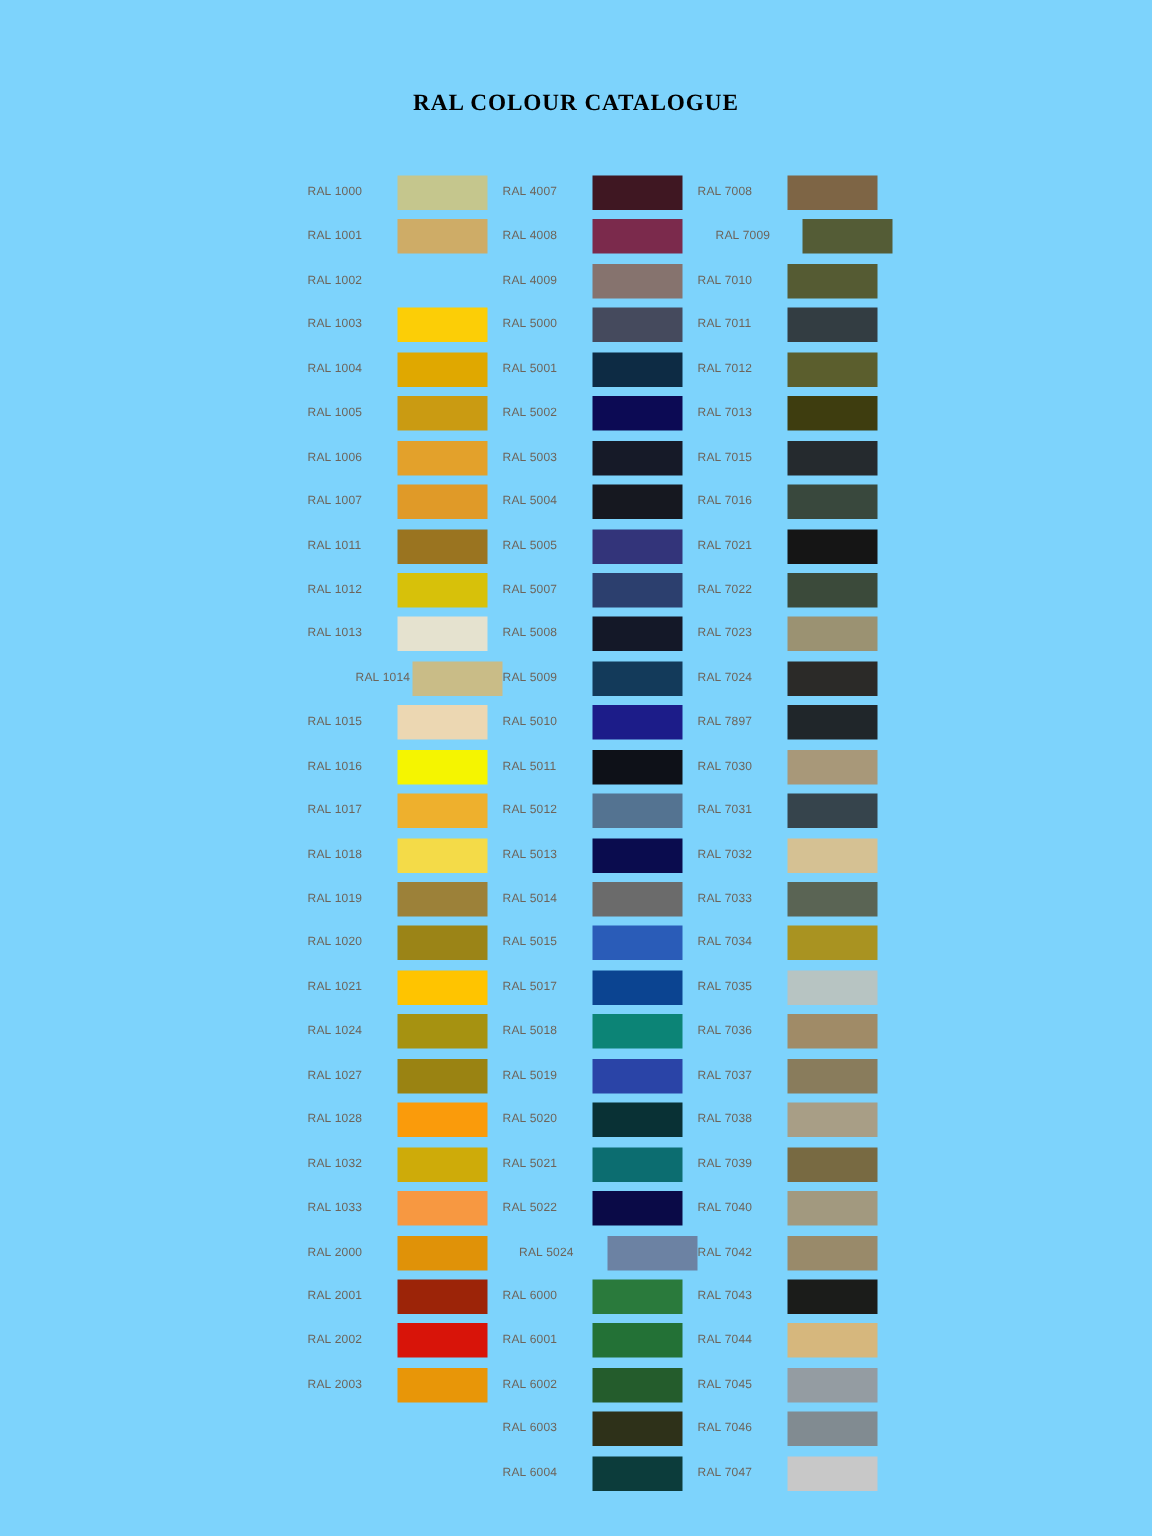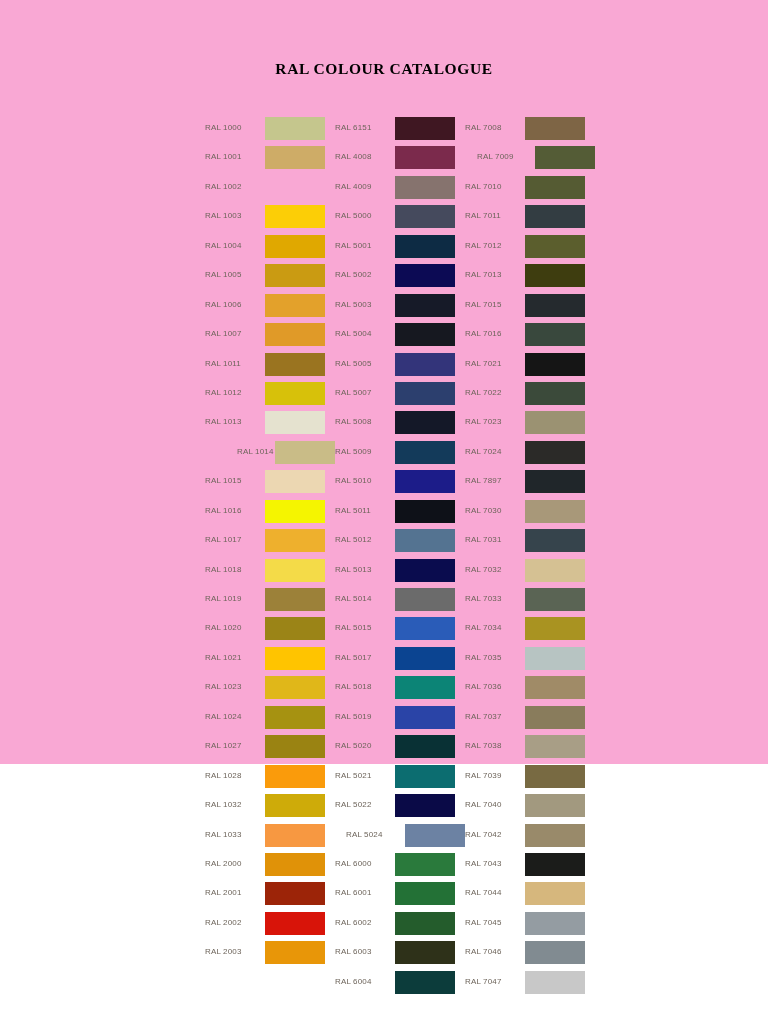--- a/index.html
+++ b/index.html
@@ -11,22 +11,22 @@
     width: 768px;
     height: 1024px;
     position: relative;
     font-family: "Liberation Sans", sans-serif;
     overflow: hidden;
   }
   .page {
     position: absolute;
     left: 0; top: 0;
     width: 768px;
-    height: 764px;
-    background: #f9a8d4;
+    height: 1024px;
+    background: #7dd3fc;
   }
   .title {
     position: absolute;
     left: 0;
     top: 60px;
     width: 768px;
     text-align: center;
     font-family: "Liberation Serif", serif;
     font-weight: bold;
     font-size: 15.5px;
@@ -148,24 +148,20 @@
         </div>
         <div class="row">
           <div class="ral-label" style="color: rgb(109, 100, 90);">RAL 1020</div>
           <div class="swatch" style="background-color: rgb(155, 132, 23);"></div>
         </div>
         <div class="row">
           <div class="ral-label" style="color: rgb(109, 100, 90);">RAL 1021</div>
           <div class="swatch" style="background-color: rgb(255, 196, 0);"></div>
         </div>
         <div class="row">
-          <div class="ral-label" style="color: rgb(109, 100, 90);">RAL 1023</div>
-          <div class="swatch" style="background-color: rgb(224, 183, 25);"></div>
-        </div>
-        <div class="row">
           <div class="ral-label" style="color: rgb(109, 100, 90);">RAL 1024</div>
           <div class="swatch" style="background-color: rgb(166, 146, 17);"></div>
         </div>
         <div class="row">
           <div class="ral-label" style="color: rgb(109, 100, 90);">RAL 1027</div>
           <div class="swatch" style="background-color: rgb(154, 131, 18);"></div>
         </div>
         <div class="row">
           <div class="ral-label" style="color: rgb(109, 100, 90);">RAL 1028</div>
           <div class="swatch" style="background-color: rgb(250, 155, 11);"></div>
@@ -190,21 +186,21 @@
           <div class="ral-label" style="color: rgb(109, 100, 90);">RAL 2002</div>
           <div class="swatch" style="background-color: rgb(216, 20, 9);"></div>
         </div>
         <div class="row">
           <div class="ral-label" style="color: rgb(109, 100, 90);">RAL 2003</div>
           <div class="swatch" style="background-color: rgb(232, 150, 8);"></div>
         </div>
       </div>
       <div class="col">
         <div class="row">
-          <div class="ral-label" style="color: rgb(109, 100, 90);">RAL 6151</div>
+          <div class="ral-label" style="color: rgb(109, 100, 90);">RAL 4007</div>
           <div class="swatch" style="background-color: rgb(63, 23, 34);"></div>
         </div>
         <div class="row">
           <div class="ral-label" style="color: rgb(109, 100, 90);">RAL 4008</div>
           <div class="swatch" style="background-color: rgb(123, 42, 76);"></div>
         </div>
         <div class="row">
           <div class="ral-label" style="color: rgb(109, 100, 90);">RAL 4009</div>
           <div class="swatch" style="background-color: rgb(134, 115, 110);"></div>
         </div>

